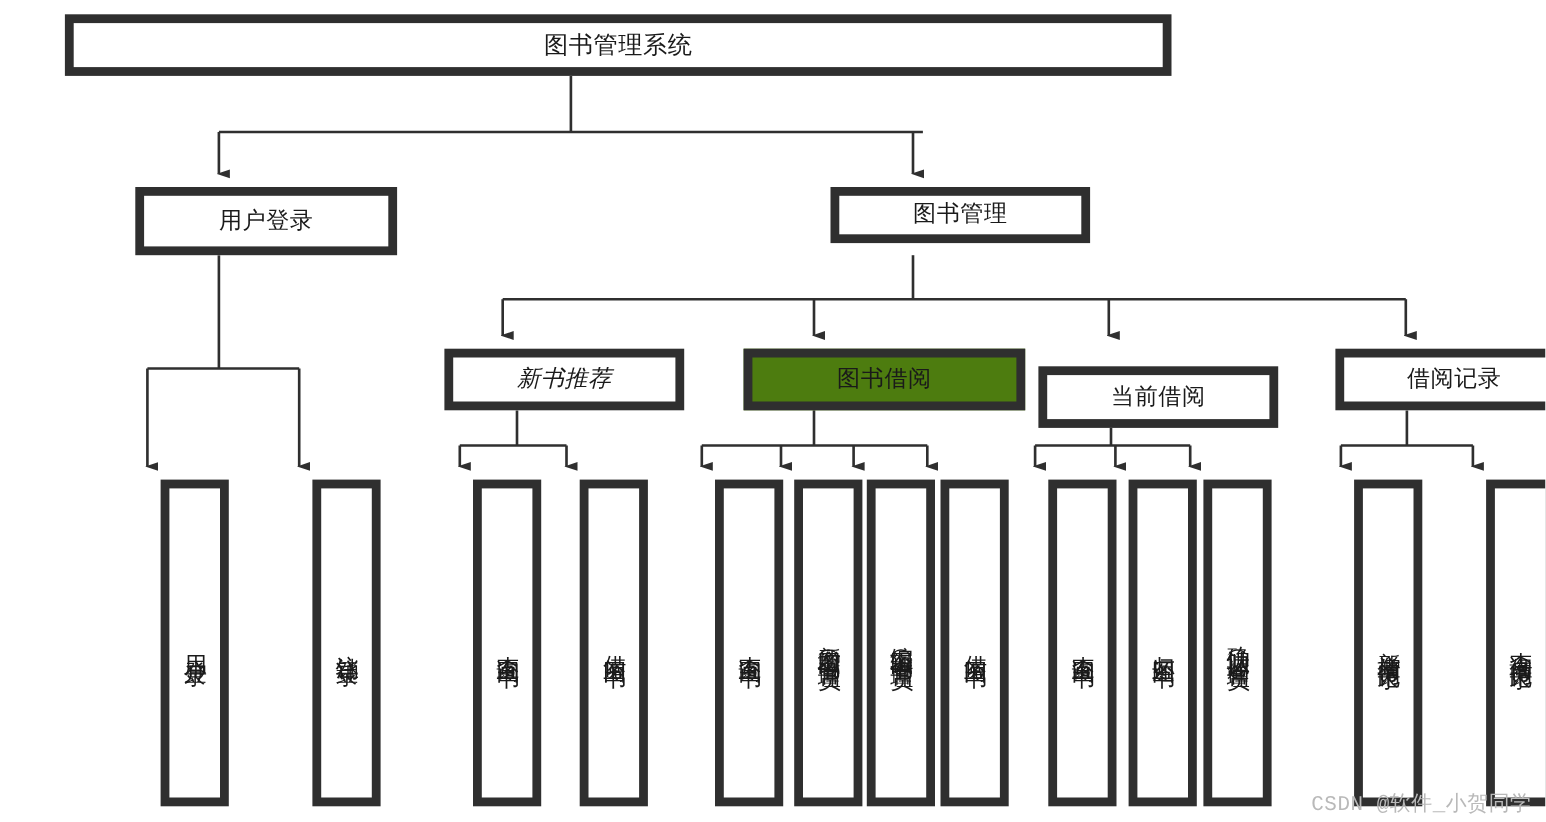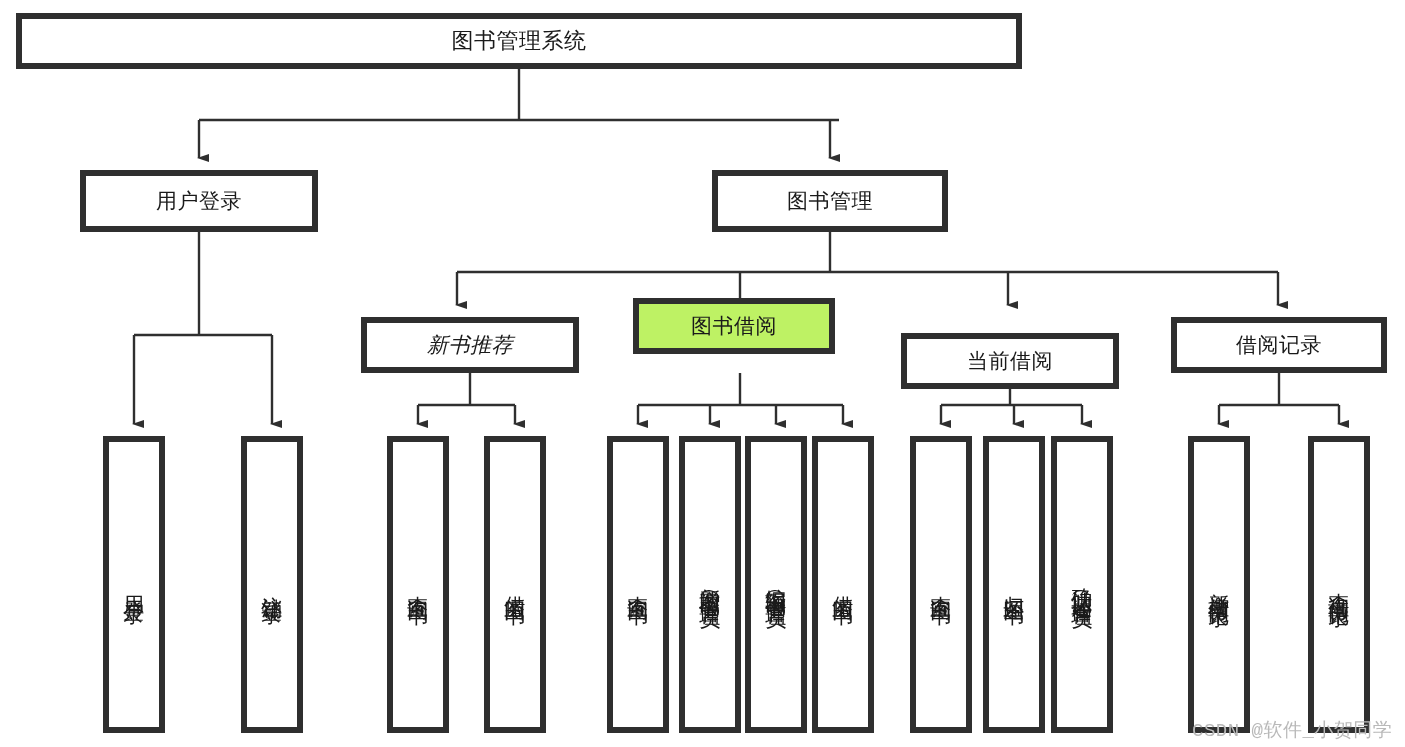--- a/index.html
+++ b/index.html
@@ -22,25 +22,26 @@
     left: 0;
     top: 0;
     width: 1405px;
     height: 747px;
     pointer-events: none;
   }
   .node {
     position: absolute;
     box-sizing: border-box;
     background: #ffffff;
-    border: 6px solid #15803d;
+    border: 8px solid #15803d;
     display: flex;
     align-items: center;
     justify-content: center;
     color: #1a1a1a;
+    margin-left: 43px;
   }
   .node .label {
     display: block;
     text-align: center;
     line-height: 1.18;
     letter-spacing: 0.5px;
   }
   .node.horiz .label {
     font-size: 21px;
   }
@@ -123,28 +124,28 @@
     </g>
   </svg>
 
   <div class="node root horiz" id="node-root" style="left: 16px; top: 13px; width: 1006px; height: 56px; border-color: rgb(47, 47, 47); background: rgb(255, 255, 255); color: rgb(26, 26, 26);">
     <span class="label">图书管理系统</span>
   </div>
 
   <div class="node horiz" id="l2-0" style="left: 80px; top: 170px; width: 238px; height: 62px; border-color: rgb(47, 47, 47); background: rgb(255, 255, 255); color: rgb(26, 26, 26);">
     <span class="label">用户登录</span>
   </div>
-  <div class="node horiz" id="l2-1" style="left: 712px; top: 170px; width: 236px; height: 62px; border-color: rgb(47, 47, 47); background: rgb(255, 255, 255); color: rgb(26, 26, 26);">
+  <div class="node horiz" id="l2-1" style="left: 712px; top: 170px; width: 236px; height: 51px; border-color: rgb(47, 47, 47); background: rgb(255, 255, 255); color: rgb(26, 26, 26);">
     <span class="label">图书管理</span>
   </div>
 
   <div class="node horiz" id="l3-0" style="left: 361px; top: 317px; width: 218px; height: 56px; border-color: rgb(47, 47, 47); background: rgb(255, 255, 255); color: rgb(26, 26, 26); font-style: italic;">
     <span class="label">新书推荐</span>
   </div>
-  <div class="node horiz" id="l3-1" style="left: 633px; top: 298px; width: 202px; height: 56px; border-color: rgb(47, 47, 47); background: #bef264; color: rgb(26, 26, 26);">
+  <div class="node horiz" id="l3-1" style="left: 633px; top: 317px; width: 256px; height: 56px; border-color: rgb(47, 47, 47); background: #4d7c0f; color: rgb(26, 26, 26);">
     <span class="label">图书借阅</span>
   </div>
   <div class="node horiz" id="l3-2" style="left: 901px; top: 333px; width: 218px; height: 56px; border-color: rgb(47, 47, 47); background: rgb(255, 255, 255); color: rgb(26, 26, 26);">
     <span class="label">当前借阅</span>
   </div>
   <div class="node horiz" id="l3-3" style="left: 1171px; top: 317px; width: 216px; height: 56px; border-color: rgb(47, 47, 47); background: rgb(255, 255, 255); color: rgb(26, 26, 26);">
     <span class="label">借阅记录</span>
   </div>
 
   <div class="node vert" id="lf-0" style="left: 103px; top: 436px; width: 62px; height: 297px; border-color: rgb(47, 47, 47); background: rgb(255, 255, 255); color: rgb(26, 26, 26);">

